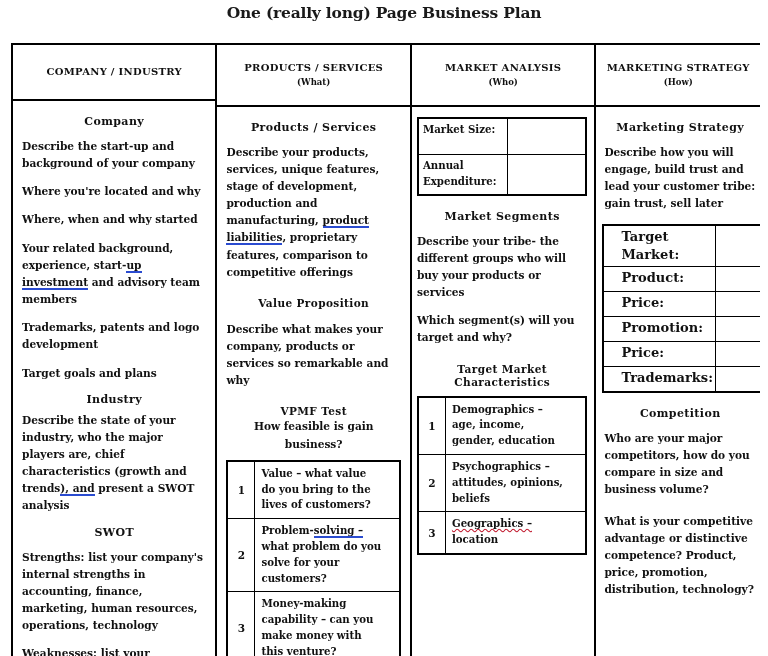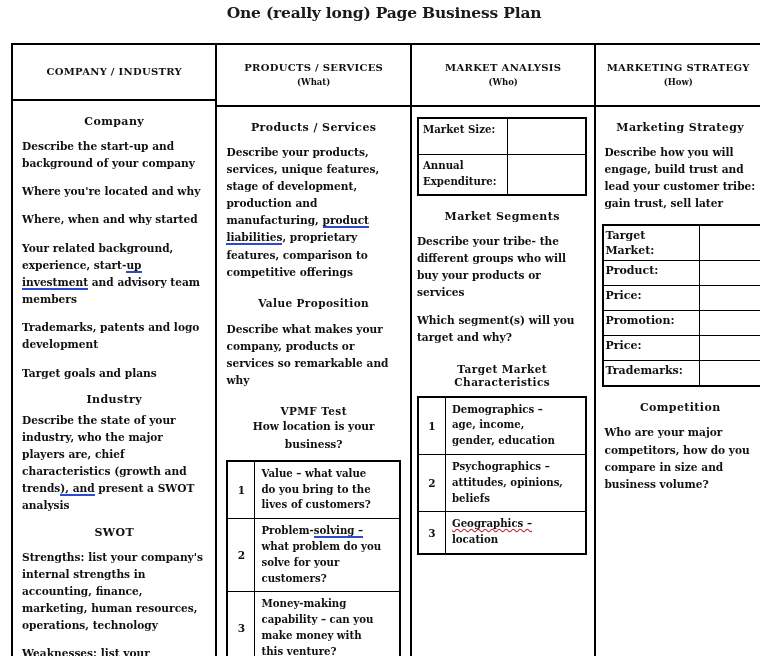--- a/index.html
+++ b/index.html
@@ -189,23 +189,23 @@
     border-collapse: collapse;
     border: 2px solid #000;
     width: 168px;
     table-layout: fixed;
   }
   .ms-table td {
     border: 1.5px solid #000;
     vertical-align: top;
     font-family: "DejaVu Serif", "Liberation Serif", serif;
     font-weight: bold;
-    font-size: 11px;
+    font-size: 13px;
     line-height: 1.4;
-    padding: 2px 2px 2px 1px;
+    padding: 2px 2px 2px 17px;
     height: 20px;
     color: #111;
   }
   .ms-table td.lbl { width: 92px; }
   .ms-table td.val { }
 </style>
 </head>
 <body>
 
 <div id="page">
@@ -251,21 +251,21 @@
 
         <div class="sec-head">Products / Services</div>
 
         <p class="p"><span>Describe your products, services, unique features, stage of development, production and manufacturing, </span><span class="blue-ul">product liabilities</span><span>, proprietary features, comparison to competitive offerings</span></p>
 
         <div class="sub-head">Value Proposition</div>
 
         <p class="p" style="margin-top:12px;">Describe what makes your company, products or services so remarkable and why</p>
 
         <div class="sub-head">VPMF Test</div>
-        <p class="p centered narrow">How location is your business?</p>
+        <p class="p centered narrow">How feasible is gain business?</p>
 
         <table class="box-table num-table">
           <tbody>
             <tr>
               <td class="idx">1</td>
               <td class="txt">Value – what value do you bring to the lives of customers?</td>
             </tr>
             <tr>
               <td class="idx">2</td>
               <td class="txt"><span>Problem-</span><span class="blue-ul">solving –</span><span> what problem do you solve for your customers?</span></td>
@@ -364,17 +364,18 @@
                 <td class="lbl">Trademarks:</td>
                 <td class="val"></td>
               </tr>
             </tbody>
           </table>
         </div>
 
         <div class="sec-head spaced-top">Competition</div>
 
         <p class="p lead">Who are your major competitors, how do you compare in size and business volume?</p>
+        <p class="p" style="margin-top:14px;">What is your competitive advantage or distinctive competence? Product, price, promotion, distribution, technology?</p>
       </div>
     </div>
 
   </div>
 </div>
 
 </body></html>

